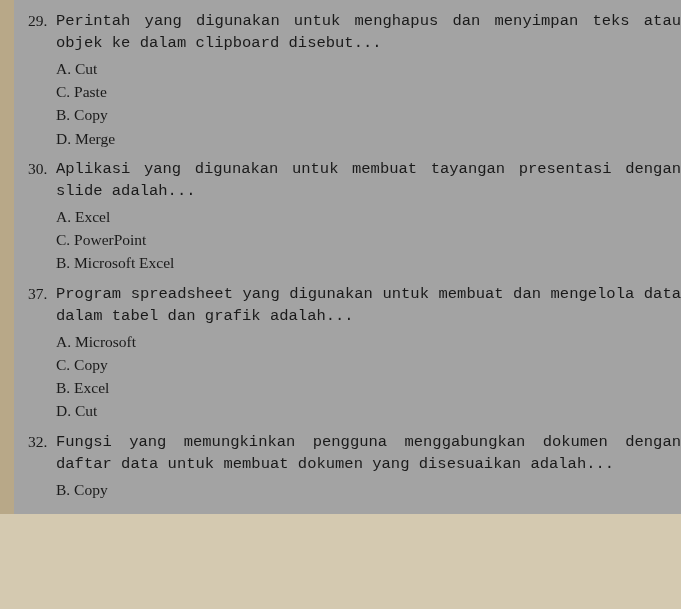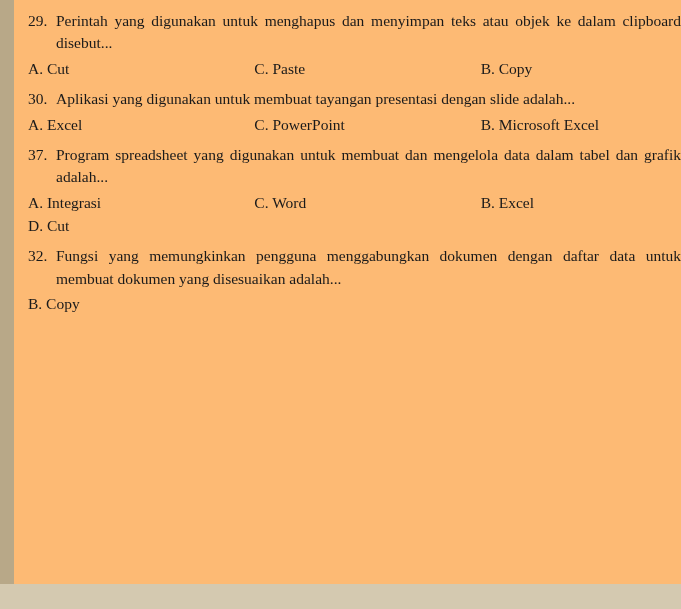--- a/index.html
+++ b/index.html
@@ -13,22 +13,22 @@
       height: 609px;
       background-color: #d4c9b0;
       font-family: 'Times New Roman', Times, serif;
       font-size: 15.5px;
       color: #1a1a1a;
       overflow: hidden;
     }
 
     .page {
       width: 681px;
-      height: 584px;
-      background-color: #fdba74;
+      height: 514px;
+      background-color: #a3a3a3;
       padding: 10px 0 10px 28px;
       position: relative;
     }
 
     .question-block {
       margin-bottom: 8px;
       line-height: 1.45;
     }
 
     .question-line {
@@ -37,26 +37,28 @@
     }
 
     .q-number {
       min-width: 28px;
       flex-shrink: 0;
     }
 
     .q-text {
       flex: 1;
       text-align: justify;
+      font-family: Liberation Mono, monospace;
     }
 
     .options-grid {
       display: grid;
-      grid-template-columns: 1fr 1fr 1fr;
+      grid-template-columns: 1fr;
       margin-top: 2px;
+      margin-left: 28px;
       column-gap: 26px;
     }
 
     .option {
       line-height: 1.5;
     }
 
     .left-bar {
       position: absolute;
       left: 0;
@@ -74,20 +76,21 @@
 
   <div class="question-block">
     <div class="question-line">
       <span class="q-number">29.</span>
       <span class="q-text">Perintah yang digunakan untuk menghapus dan menyimpan teks atau objek ke dalam clipboard disebut...</span>
     </div>
     <div class="options-grid">
       <span class="option">A. Cut</span>
       <span class="option">C. Paste</span>
       <span class="option">B. Copy</span>
+      <span class="option">D. Merge</span>
     </div>
   </div>
 
   <div class="question-block">
     <div class="question-line">
       <span class="q-number">30.</span>
       <span class="q-text">Aplikasi yang digunakan untuk membuat tayangan presentasi dengan slide adalah...</span>
     </div>
     <div class="options-grid">
       <span class="option">A. Excel</span>
@@ -95,22 +98,22 @@
       <span class="option">B. Microsoft Excel</span>
     </div>
   </div>
 
   <div class="question-block">
     <div class="question-line">
       <span class="q-number">37.</span>
       <span class="q-text">Program spreadsheet yang digunakan untuk membuat dan mengelola data dalam tabel dan grafik adalah...</span>
     </div>
     <div class="options-grid">
-      <span class="option">A. Integrasi</span>
-      <span class="option">C. Word</span>
+      <span class="option">A. Microsoft</span>
+      <span class="option">C. Copy</span>
       <span class="option">B. Excel</span>
       <span class="option">D. Cut</span>
     </div>
   </div>
 
   <div class="question-block">
     <div class="question-line">
       <span class="q-number">32.</span>
       <span class="q-text">Fungsi yang memungkinkan pengguna menggabungkan dokumen dengan daftar data untuk membuat dokumen yang disesuaikan adalah...</span>
     </div>

